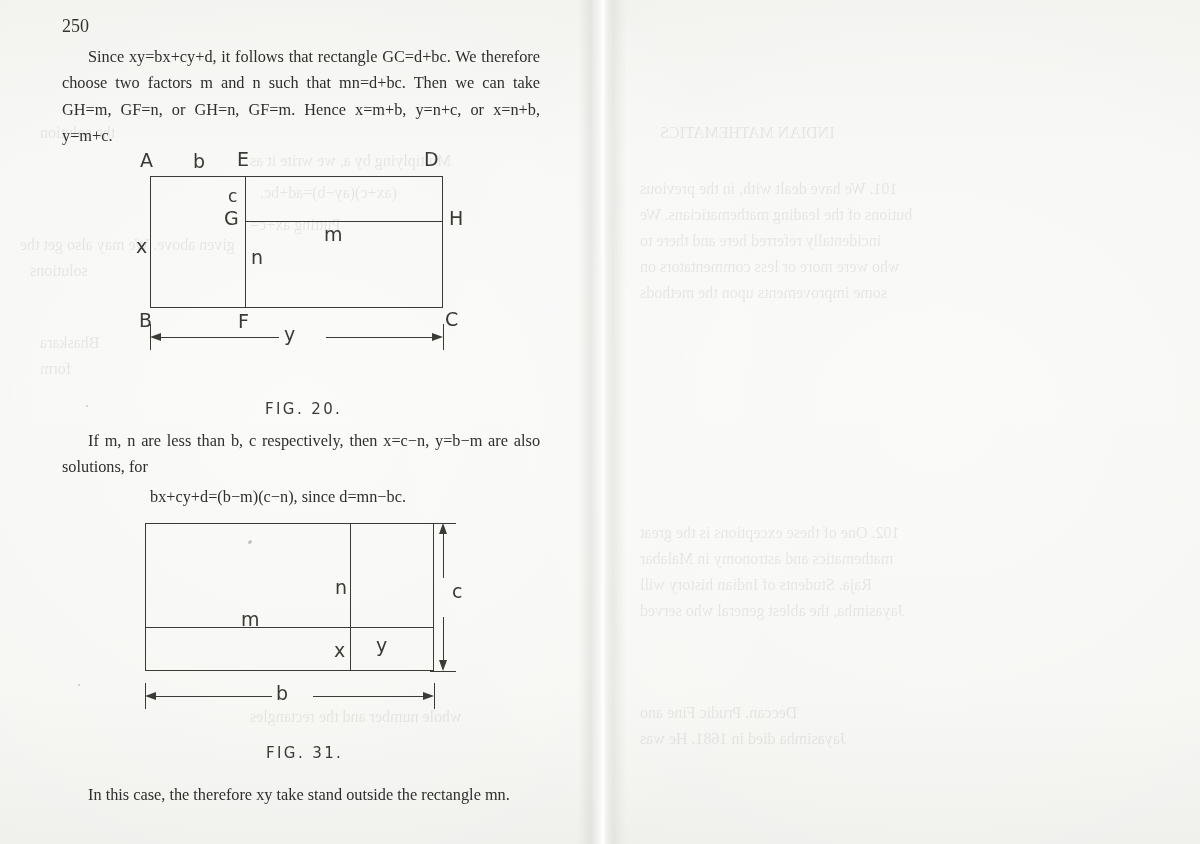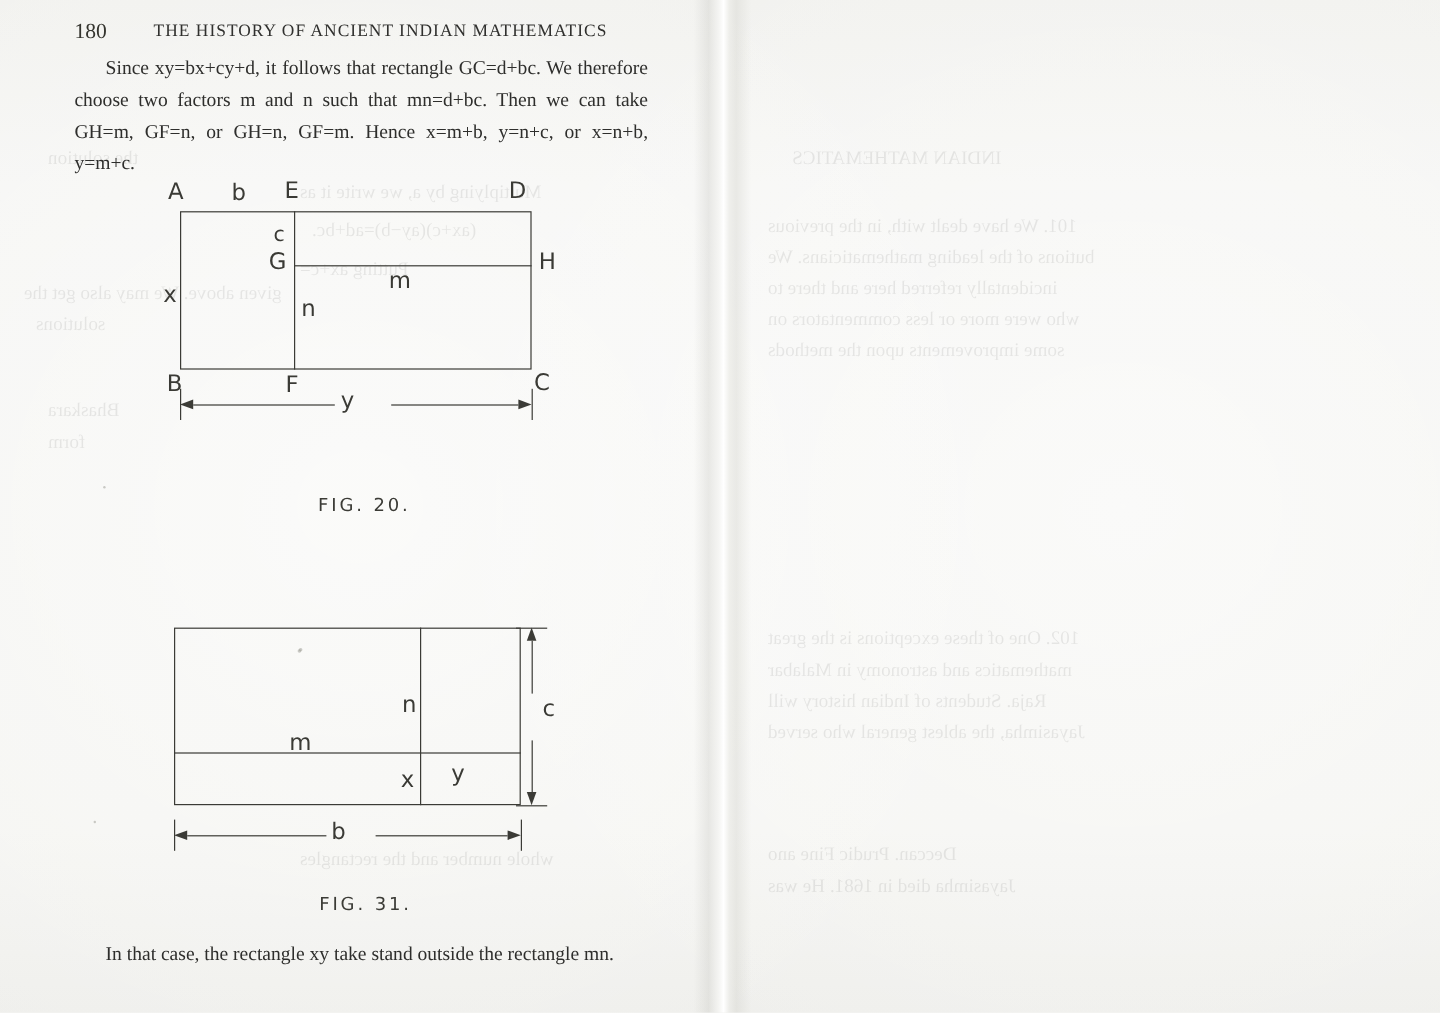--- a/index.html
+++ b/index.html
@@ -192,22 +192,21 @@
     <div class="bleed" style="left:40px; top:356px;">form</div>
     <div class="bleed" style="left:250px; top:148px;">Multiplying by a, we write it as</div>
     <div class="bleed" style="left:260px; top:180px;">(ax+c)(ay−b)=ad+bc.</div>
     <div class="bleed" style="left:250px; top:212px;">Putting ax+c=</div>
     <div class="bleed" style="left:250px; top:704px;">whole number and the rectangles</div>
 
     <div class="speck" style="left:248px; top:541px; width:3px; height:3px;"></div>
     <div class="speck" style="left:86px; top:405px; width:2px; height:2px;"></div>
     <div class="speck" style="left:78px; top:684px; width:2px; height:2px;"></div>
 
-    <div class="folio" style="left:62px;">180</div>
-    <div class="runhead" style="left:128px;">THE HISTORY OF ANCIENT INDIAN MATHEMATICS</div>
+    <div class="folio" style="left:62px;">250</div>
 
     <div class="col" id="left-col">
 
       <p class="indent"><span>Since </span><span class="m">xy=bx+cy+d</span><span>, it follows that rectangle </span><span class="m">GC=d+bc</span><span>. We therefore choose two factors </span><span class="m">m</span><span> and </span><span class="m">n</span><span> such that </span><span class="m">mn=d+bc</span><span>. Then we can take </span><span class="m">GH=m</span><span>, </span><span class="m">GF=n</span><span>, or </span><span class="m">GH=n</span><span>, </span><span class="m">GF=m</span><span>. Hence </span><span class="m">x=m+b</span><span>, </span><span class="m">y=n+c</span><span>, or </span><span class="m">x=n+b</span><span>, </span><span class="m">y=m+c</span><span>.</span></p>
     </div>
 
     <div class="fig" id="fig20" style="left:0; top:0; width:600px; height:420px;">
 
       <div class="rect" style="left:150px; top:176px; width:293px; height:132px;"></div>
 
@@ -234,25 +233,27 @@
       <div class="dimh" style="left:150px; top:337px; width:293px;">
         <div class="tick" style="left:0;"></div>
         <div class="tick" style="left:293px;"></div>
         <div class="shaft" style="left:11px; width:118px;"></div>
         <div class="shaft" style="left:176px; width:106px;"></div>
         <div class="arrow-l" style="left:0;"></div>
         <div class="arrow-r" style="left:282px;"></div>
         <div class="flabel big" style="left:134px; top:-14px; color:#3b3b36;">y</div>
       </div>
 
-      <div class="fcap" style="left:265px; top:412px;">FIG. 20.</div>
+      <div class="fcap" style="left:265px; top:400px;">FIG. 20.</div>
     </div>
 
     <div class="col" style="left:62px; top:428px; width:478px;">
-
+      <p class="indent"><span>If </span><span class="m">m</span><span>, </span><span class="m">n</span><span> are less than </span><span class="m">b</span><span>, </span><span class="m">c</span><span> respectively, then </span><span class="m">x=c−n</span><span>, </span><span class="m">y=b−m</span><span> are also solutions, for</span></p>
+
+      <p class="disp" style="padding-left:88px;"><span class="m">bx+cy+d=(b−m)(c−n)</span><span>,   since </span><span class="m">d=mn−bc</span><span>.</span></p>
     </div>
 
     <div class="fig" id="fig21" style="left:0; top:0; width:600px; height:800px;">
 
       <div class="rect" style="left:145px; top:523px; width:289px; height:148px;"></div>
 
       <div class="vline" style="left:350px; top:523px; height:148px;"></div>
 
       <div class="hline" style="left:145px; top:627px; width:289px;"></div>
 
@@ -280,21 +281,21 @@
         <div class="shaft" style="left:168px; width:110px;"></div>
         <div class="arrow-l" style="left:0;"></div>
         <div class="arrow-r" style="left:278px;"></div>
         <div class="flabel big" style="left:131px; top:-14px;">b</div>
       </div>
 
       <div class="fcap" style="left:266px; top:744px;">FIG. 31.</div>
     </div>
 
     <div class="col" style="left:62px; top:782px; width:478px;">
-      <p class="indent"><span>In that case, the rectangle </span><span class="m">xy</span><span> take stand outside the rectangle </span><span class="m">mn</span><span>.</span></p>
+      <p class="indent"><span>In this case, the therefore </span><span class="m">xy</span><span> take stand outside the rectangle </span><span class="m">mn</span><span>.</span></p>
     </div>
   </div>
 
   <div id="gutter"></div>
 
   <div class="page" id="page-right">
 
     <div class="bleed" style="left:60px; top:120px;">INDIAN MATHEMATICS</div>
     <div class="bleed" style="left:40px; top:176px;">101. We have dealt with, in the previous</div>
     <div class="bleed" style="left:40px; top:202px;">butions of the leading mathematicians. We</div>

